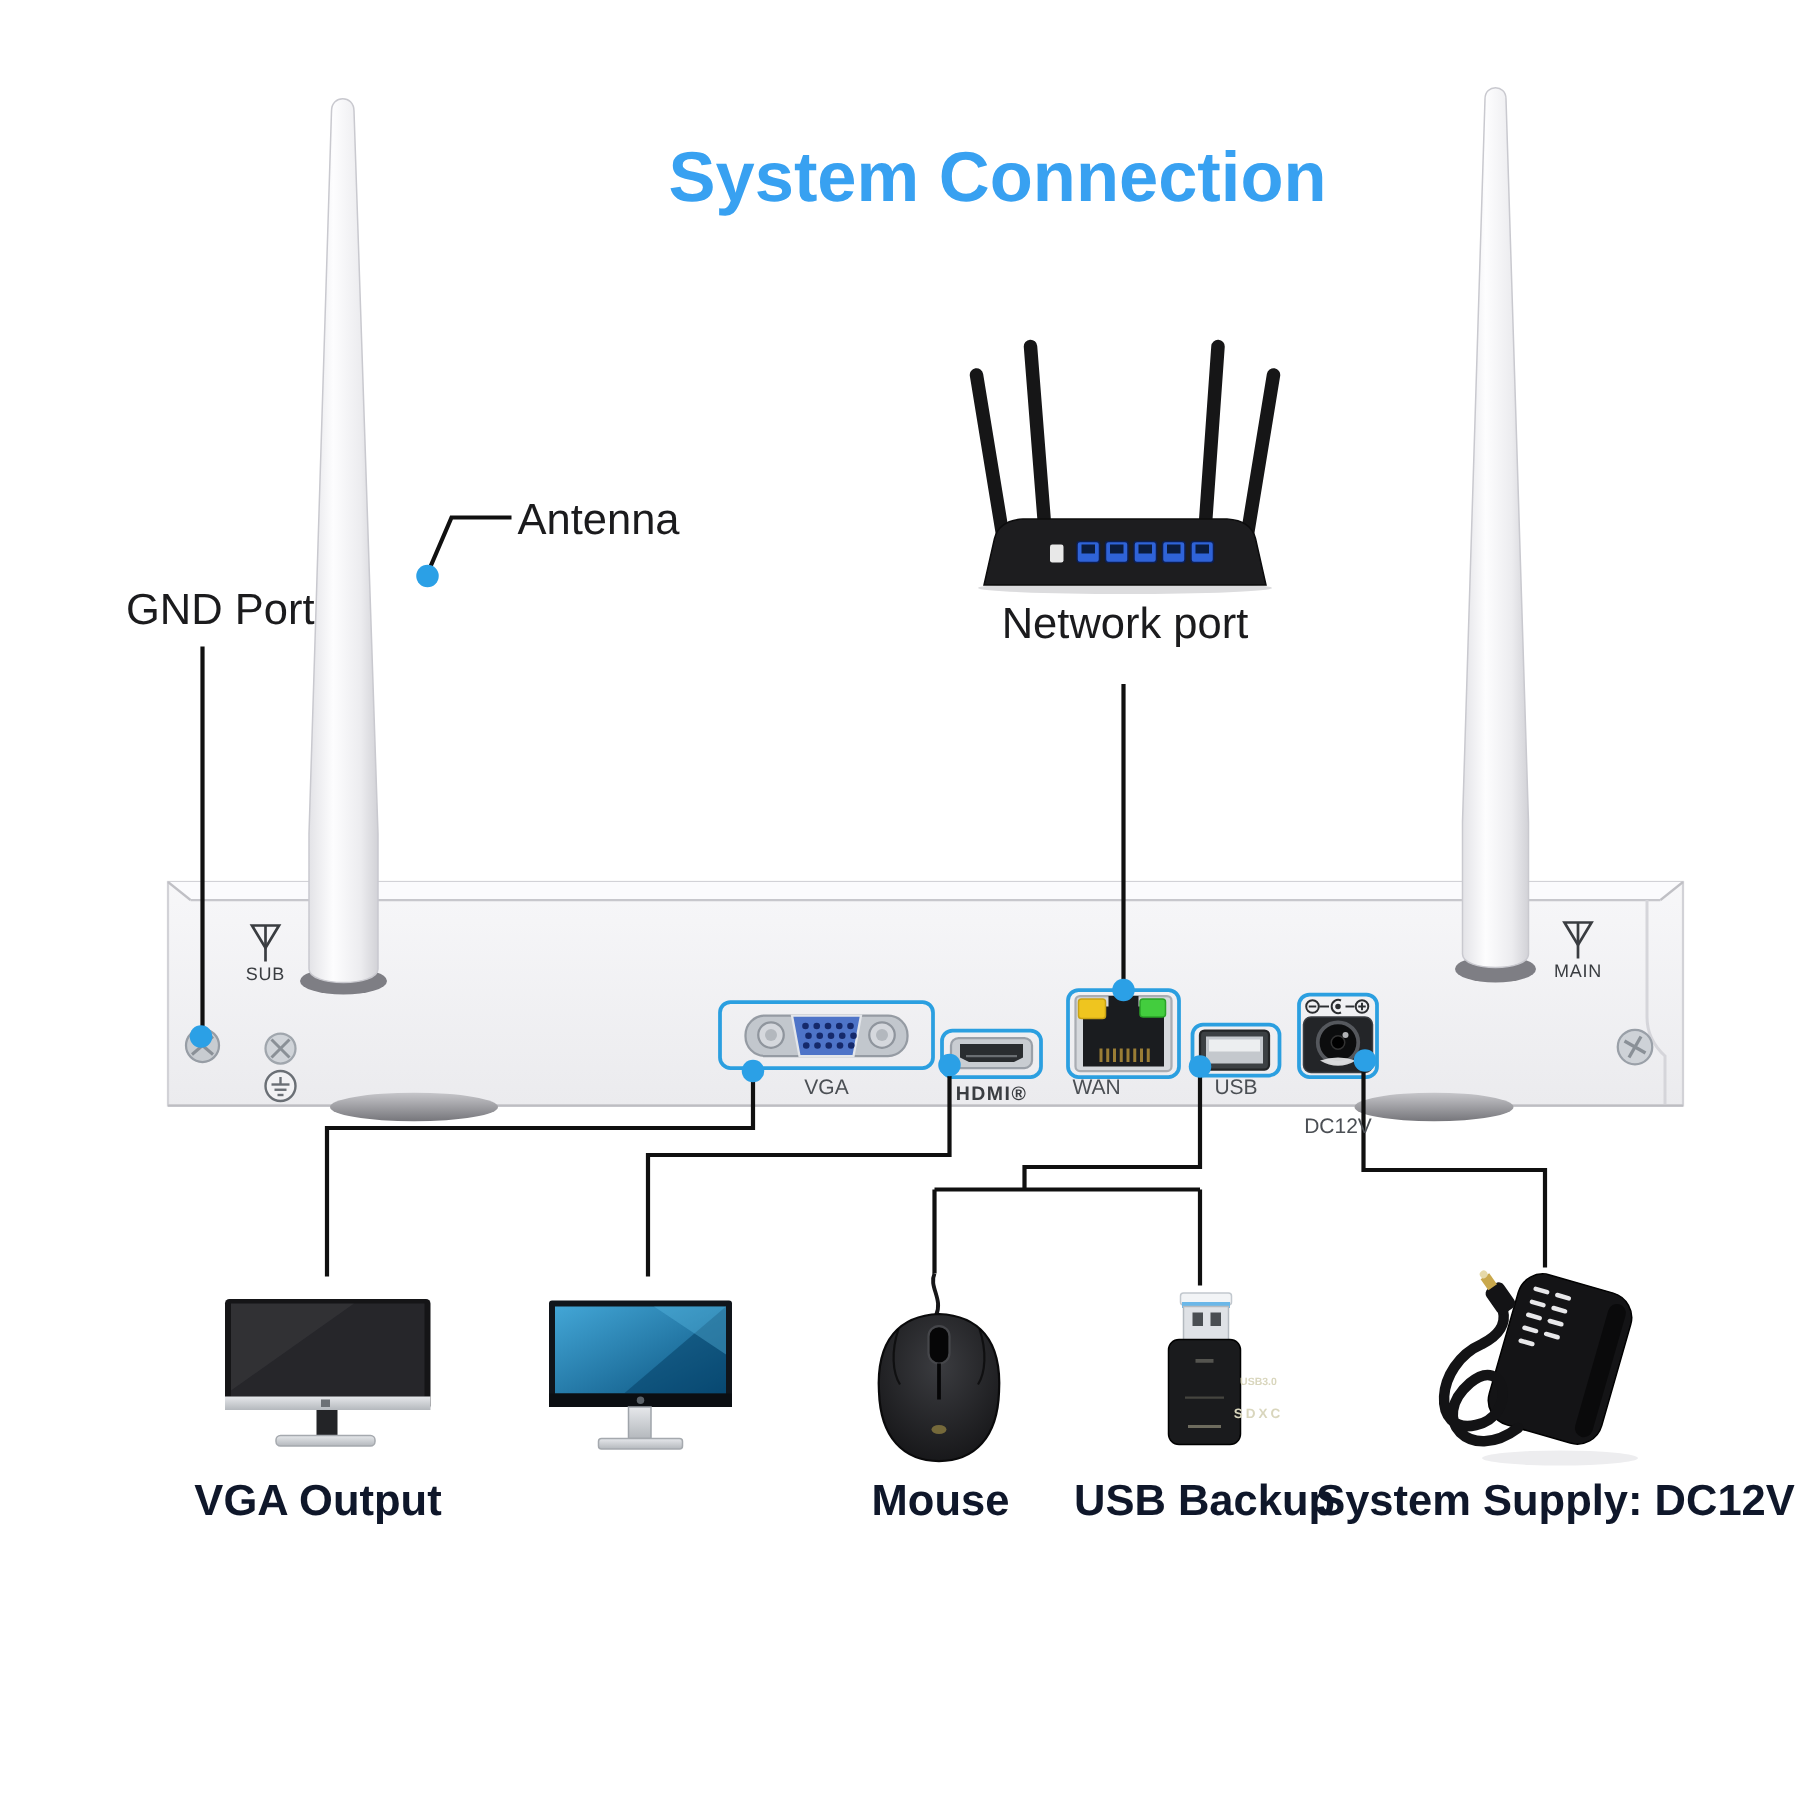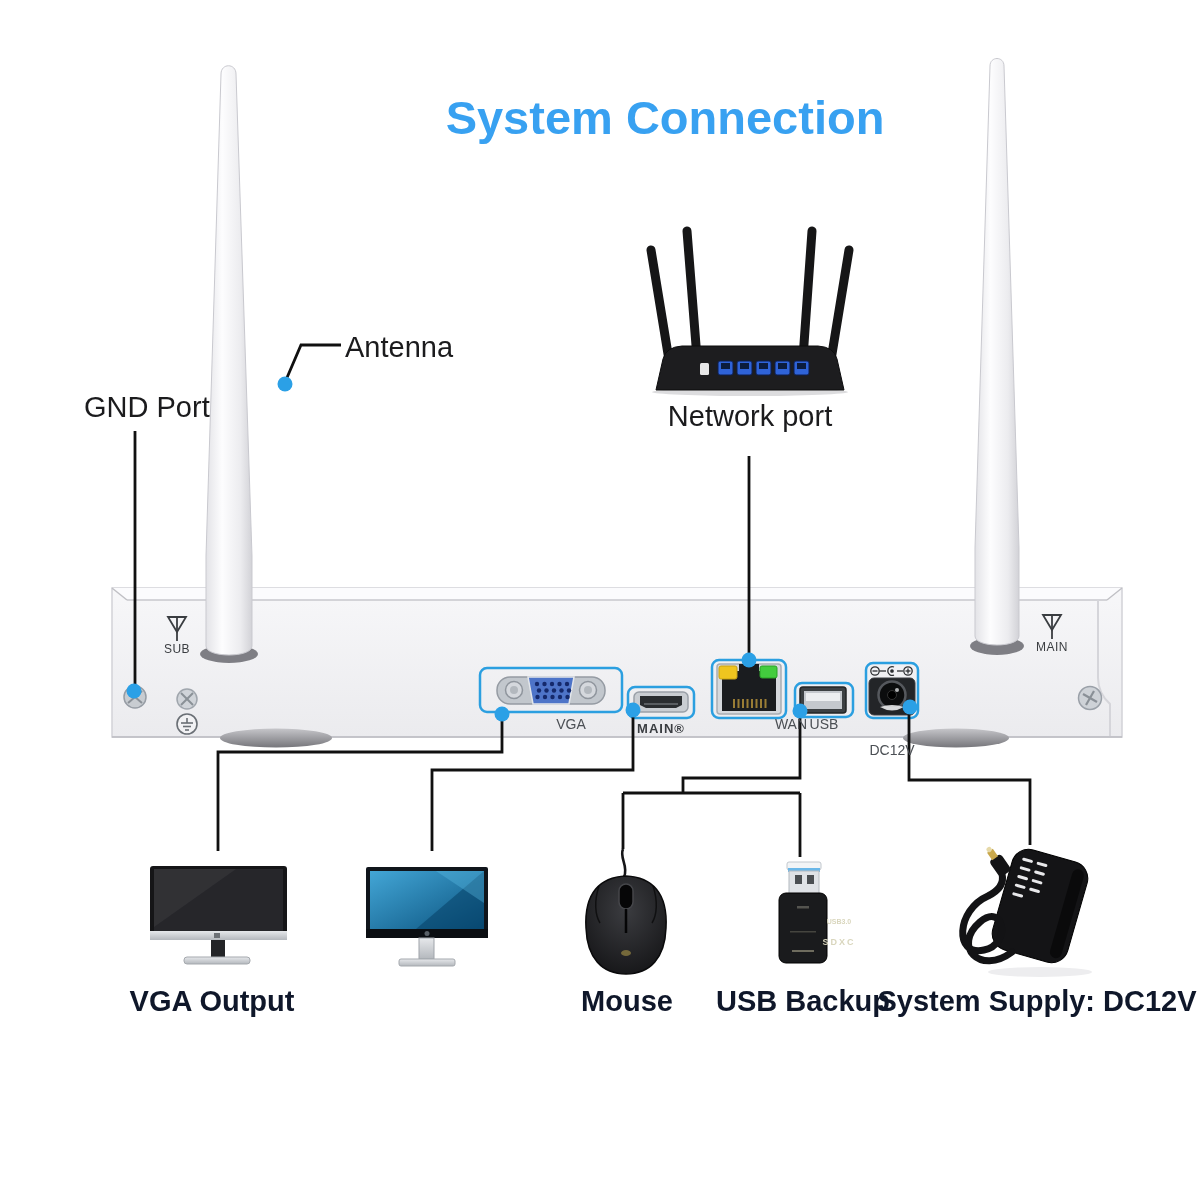--- a/index.html
+++ b/index.html
@@ -301,23 +301,23 @@
 
   <div class="abs title">System Connection</div>
 
   <div class="abs callout" style="left:345px;top:331px">Antenna</div>
   <div class="abs callout" style="left:84px;top:391px">GND Port</div>
   <div class="abs callout" style="left:750px;top:400px;transform:translateX(-50%)">Network port</div>
 
   <div class="abs ant-label" style="left:177px;top:642px">SUB</div>
   <div class="abs ant-label" style="left:1052px;top:640px">MAIN</div>
 
-  <div class="abs port-label" style="left:571px;top:716px">VGA</div>
-  <div class="abs port-label hdmi-label" style="left:661px;top:721px">MAIN®</div>
-  <div class="abs port-label" style="left:791px;top:716px">WAN</div>
+  <div class="abs port-label" style="left:551px;top:716px">VGA</div>
+  <div class="abs port-label hdmi-label" style="left:661px;top:721px">HDMI®</div>
+  <div class="abs port-label" style="left:731px;top:716px">WAN</div>
   <div class="abs port-label" style="left:824px;top:716px">USB</div>
   <div class="abs port-label" style="left:892px;top:742px">DC12V</div>
 
   <div class="abs usbtext" style="left:803px;top:918px;font-size:7px;font-weight:bold">USB3.0</div>
   <div class="abs usbtext" style="left:803px;top:937px;font-size:9px;font-weight:bold;letter-spacing:2px">SDXC</div>
 
   <div class="abs dev-label" style="left:212px;top:985px">VGA Output</div>
   <div class="abs dev-label" style="left:627px;top:985px">Mouse</div>
   <div class="abs dev-label" style="left:803px;top:985px">USB Backup</div>
   <div class="abs dev-label" style="left:1037px;top:985px">System Supply: DC12V</div>

